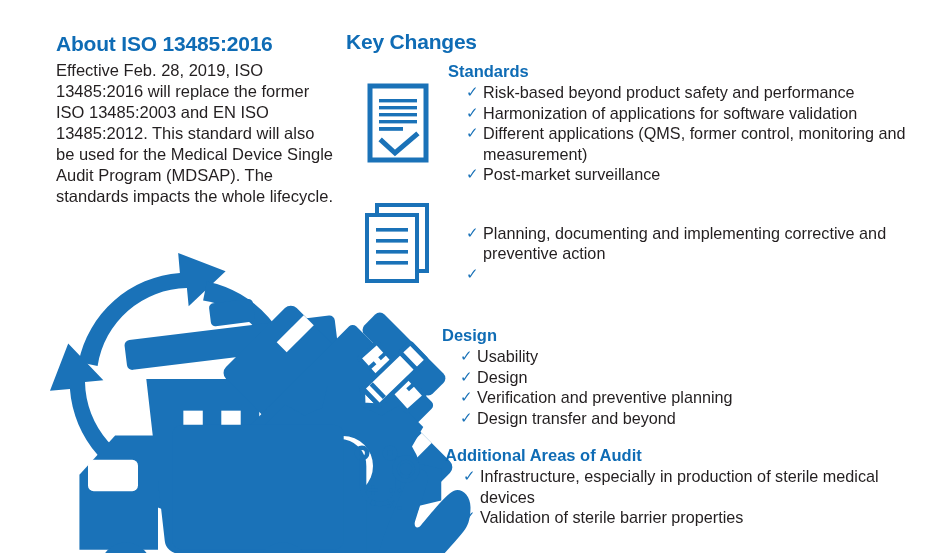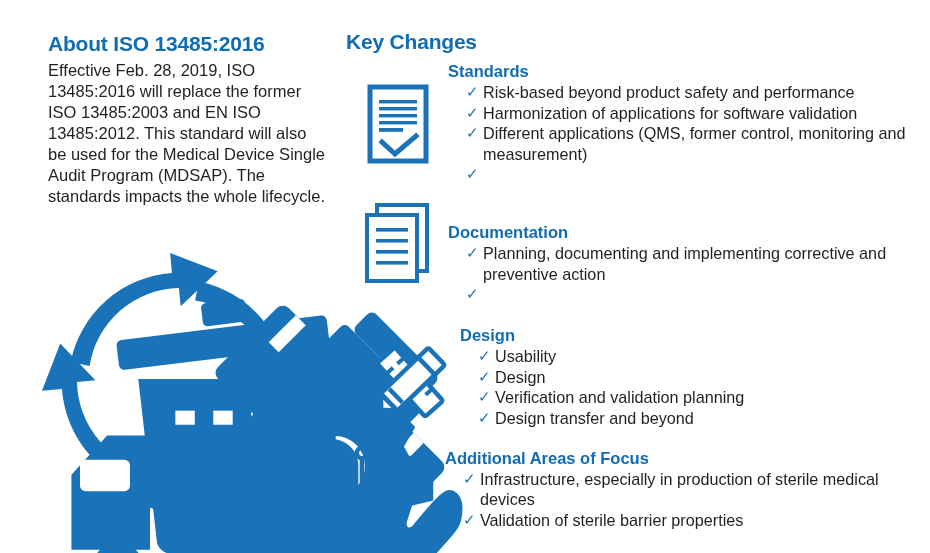--- a/index.html
+++ b/index.html
@@ -12,21 +12,21 @@
     height: 553px;
     font-family: "Liberation Sans", sans-serif;
     color: #231f20;
     overflow: hidden;
     position: relative;
   }
 
   
   #left-column {
     position: absolute;
-    left: 0;
+    left: 8px;
     top: 0;
     width: 340px;
     height: 553px;
   }
 
   #about-heading {
     position: absolute;
     left: 48px;
     top: 32px;
     font-size: 21px;
@@ -90,25 +90,25 @@
     font-size: 21px;
     font-weight: bold;
     color: #0f6cb5;
     letter-spacing: -0.2px;
   }
 
   .change-block {
     position: absolute;
     left: 0;
     display: flex;
-    align-items: flex-end;
+    align-items: center;
   }
   #block-standards   { top: 58px;  left: 8px; }
   #block-documentation { top: 198px; left: 8px; }
-  #block-design      { top: 322px; left: 20px; }
+  #block-design      { top: 322px; left: 2px; }
   #block-focus       { top: 440px; left: 5px; }
 
   .block-icon {
     flex: 0 0 auto;
     width: 100px;
     display: flex;
     justify-content: center;
     align-items: flex-start;
     padding-top: 4px;
   }
@@ -360,20 +360,21 @@
         <li>
           <span class="tick">✓</span>
           <span>Harmonization of applications for software validation</span>
         </li>
         <li>
           <span class="tick">✓</span>
           <span>Different applications (QMS, former control, monitoring and measurement)</span>
         </li>
         <li>
           <span class="tick">✓</span>
+          <span>Post-market surveillance</span>
         </li>
       </ul>
     </div>
   </div>
 
   <div class="change-block" id="block-documentation">
     <div class="block-icon">
       <svg width="70" height="82" viewBox="0 0 70 82">
 
         <rect x="14" y="3" width="50" height="66" fill="#ffffff" stroke="#1a72b8" stroke-width="4"></rect>
@@ -381,21 +382,20 @@
         <rect x="4" y="13" width="50" height="66" fill="#ffffff" stroke="#1a72b8" stroke-width="4"></rect>
         <g fill="#1a72b8">
           <rect x="13" y="26" width="32" height="3.6"></rect>
           <rect x="13" y="37" width="32" height="3.6"></rect>
           <rect x="13" y="48" width="32" height="3.6"></rect>
           <rect x="13" y="59" width="32" height="3.6"></rect>
         </g>
       </svg>
     </div>
     <div class="block-text">
-      <div class="block-title">Documentation</div>
       <ul class="bullets">
         <li>
           <span class="tick">✓</span>
           <span>Planning, documenting and implementing corrective and preventive action</span>
         </li>
         <li>
           <span class="tick">✓</span>
         </li>
       </ul>
     </div>
@@ -431,21 +431,21 @@
         <li>
           <span class="tick">✓</span>
           <span>Usability</span>
         </li>
         <li>
           <span class="tick">✓</span>
           <span>Design</span>
         </li>
         <li>
           <span class="tick">✓</span>
-          <span>Verification and validation planning</span>
+          <span>Verification and preventive planning</span>
         </li>
         <li>
           <span class="tick">✓</span>
           <span>Design transfer and beyond</span>
         </li>
       </ul>
     </div>
   </div>
 
   <div class="change-block" id="block-focus">
@@ -467,21 +467,21 @@
           <rect x="15.9" y="44.7" width="10" height="2.6" rx="0.6"></rect>
           <circle cx="21" cy="59" r="2.4"></circle>
           <circle cx="39" cy="46.5" r="1.9"></circle>
           <circle cx="47.5" cy="46.5" r="1.9"></circle>
           <circle cx="47.5" cy="64" r="1.9"></circle>
           <text x="35.5" y="63.5" font-family="'Liberation Sans', sans-serif" font-size="13" font-weight="bold" fill="#1a72b8">x</text>
         </g>
       </svg>
     </div>
     <div class="block-text">
-      <div class="block-title">Additional Areas of Focus</div>
+      <div class="block-title">Additional Areas of Audit</div>
       <ul class="bullets">
         <li>
           <span class="tick">✓</span>
           <span>Infrastructure, especially in production of sterile medical devices</span>
         </li>
         <li>
           <span class="tick">✓</span>
           <span>Validation of sterile barrier properties</span>
         </li>
       </ul>

